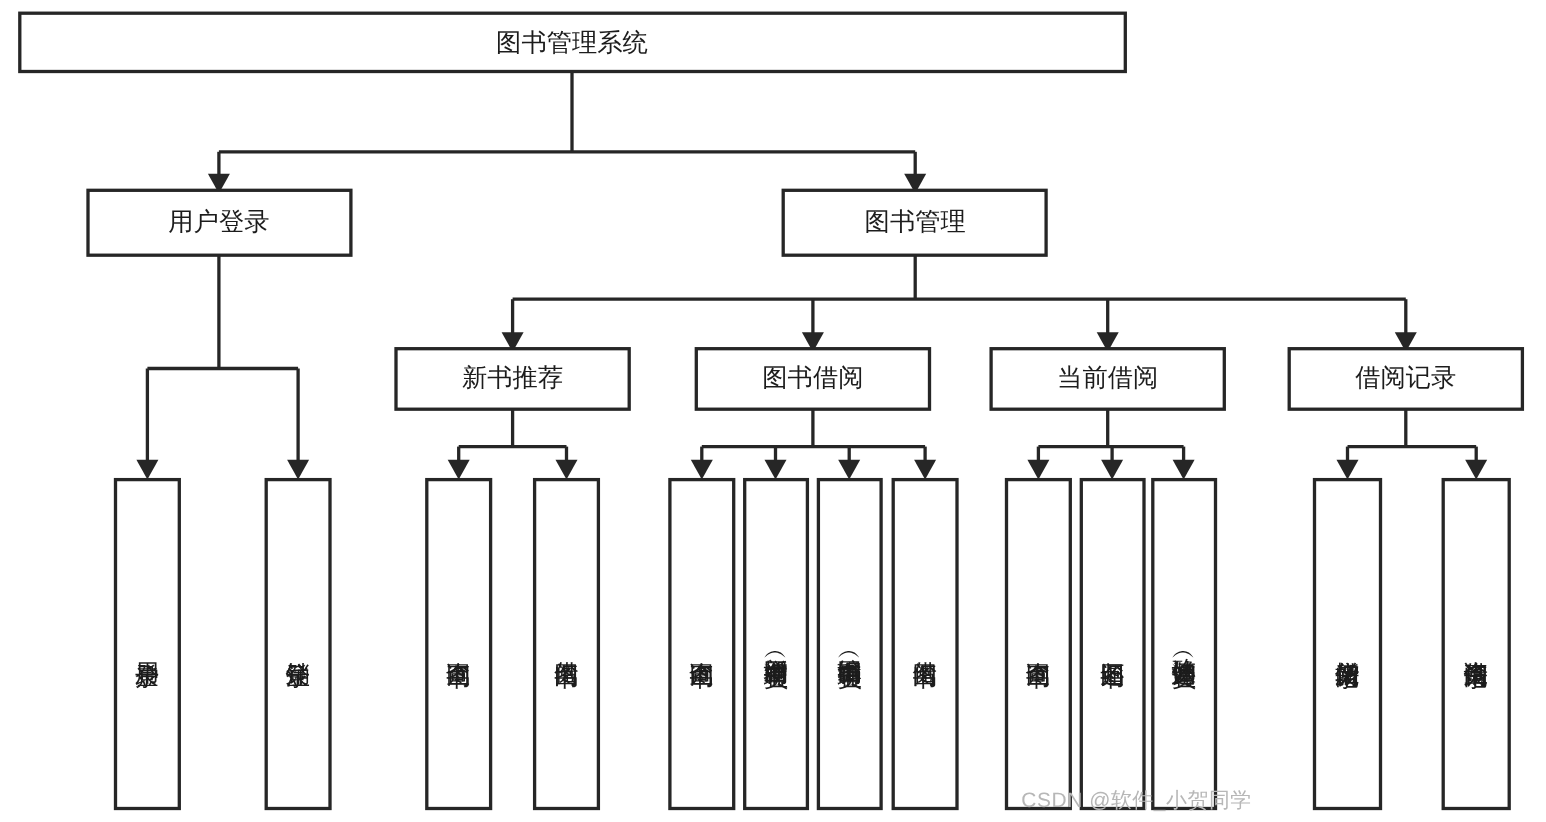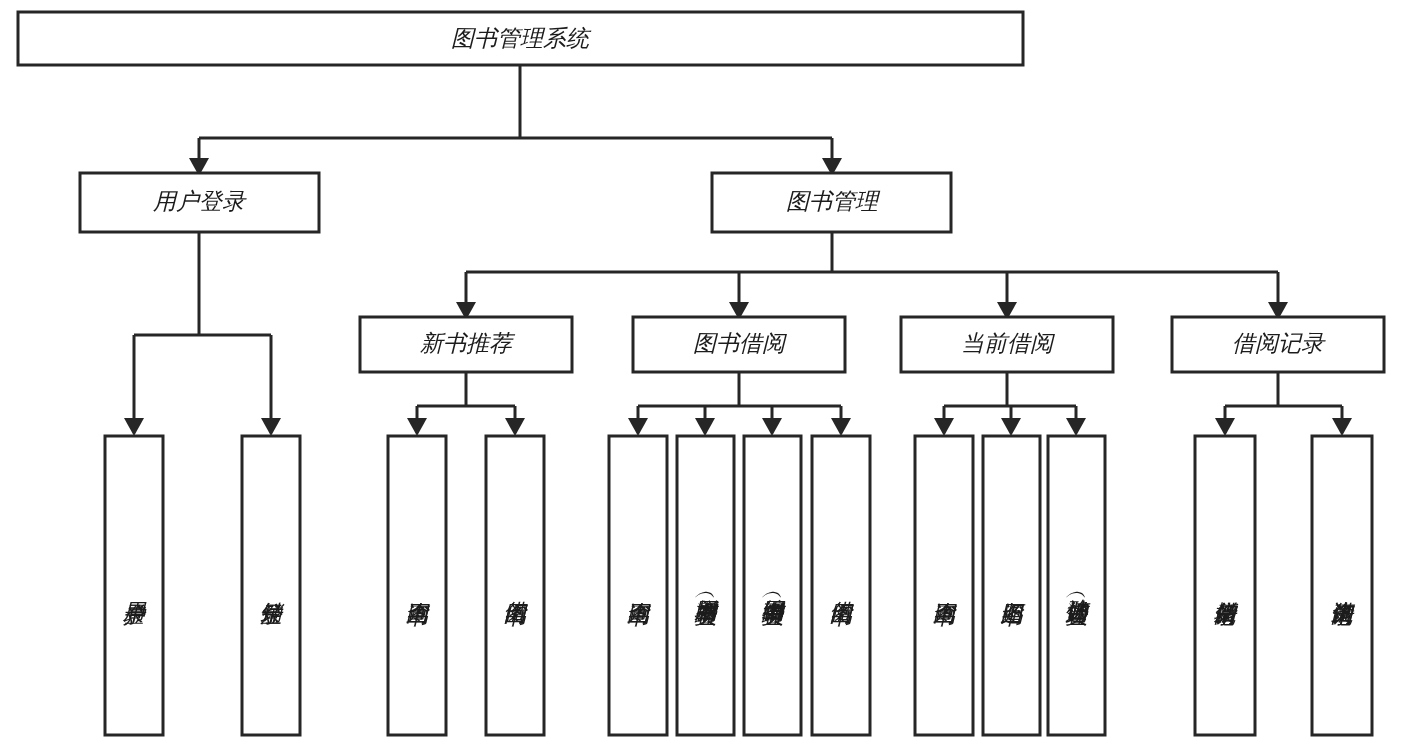--- a/index.html
+++ b/index.html
@@ -13,21 +13,20 @@
     font-family: "Liberation Sans", "DejaVu Sans", sans-serif;
     overflow: hidden;
     position: relative;
   }
   #diagram-root {
     position: absolute;
     left: 0;
     top: 0;
     width: 1152px;
     height: 747px;
-    font-style: italic;
   }
   svg.flow {
     display: block;
     width: 1405px;
     height: 747px;
   }
   .node-rect {
     fill: #ffffff;
     stroke: #262626;
     stroke-width: 3;
@@ -251,13 +250,14 @@
     <span class="vlabel">确认归还（管理员）</span>
   </div>
 
   <div class="vlabel-wrap" style="left:1195px; top:436px; width:60px; height:299px;">
     <span class="vlabel">新增借阅记录</span>
   </div>
   <div class="vlabel-wrap" style="left:1312px; top:436px; width:60px; height:299px;">
     <span class="vlabel">查询借阅记录</span>
   </div>
 
+  <div class="watermark">CSDN @软件_小贺同学</div>
 </div>
 
 </body></html>

